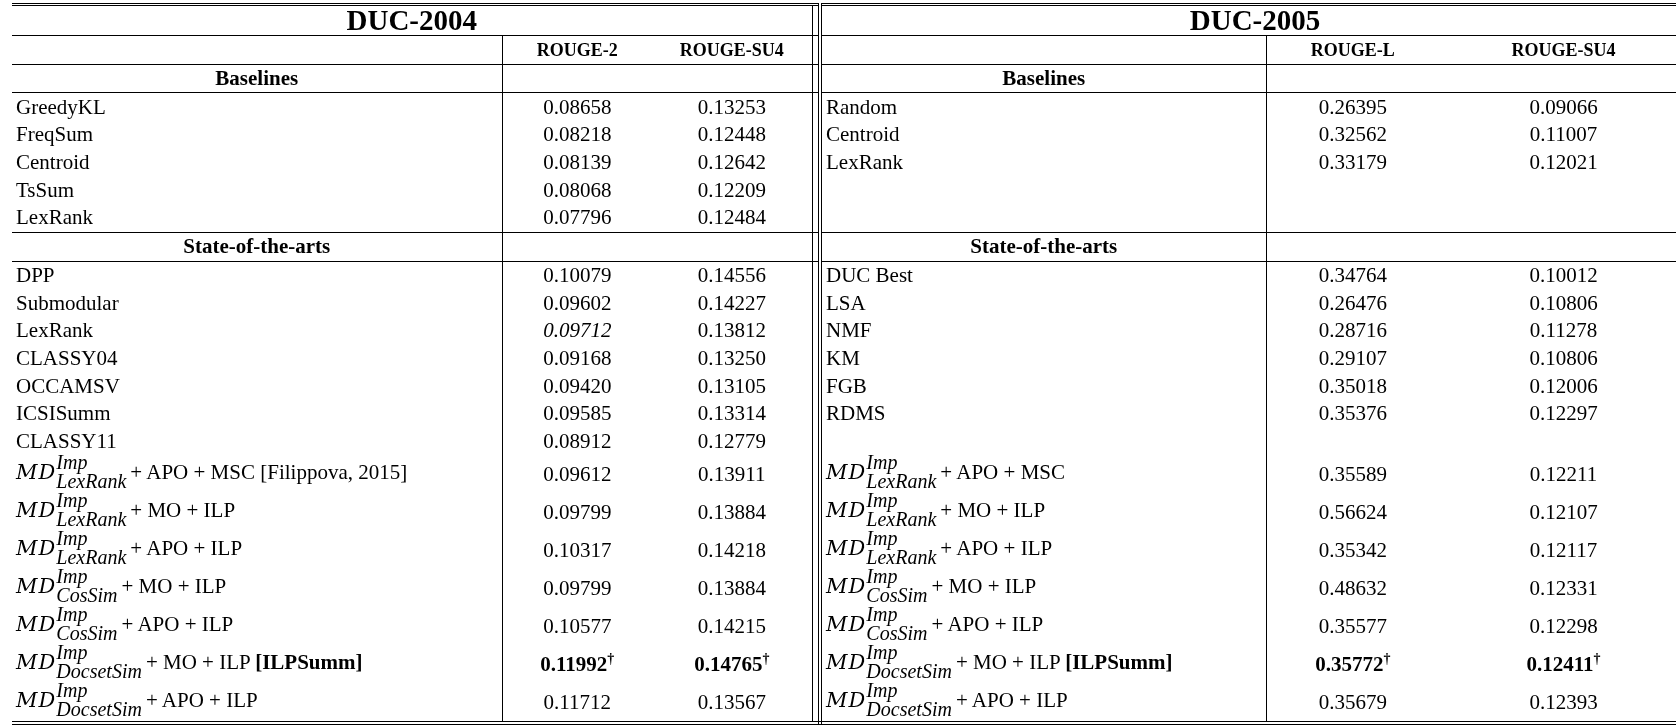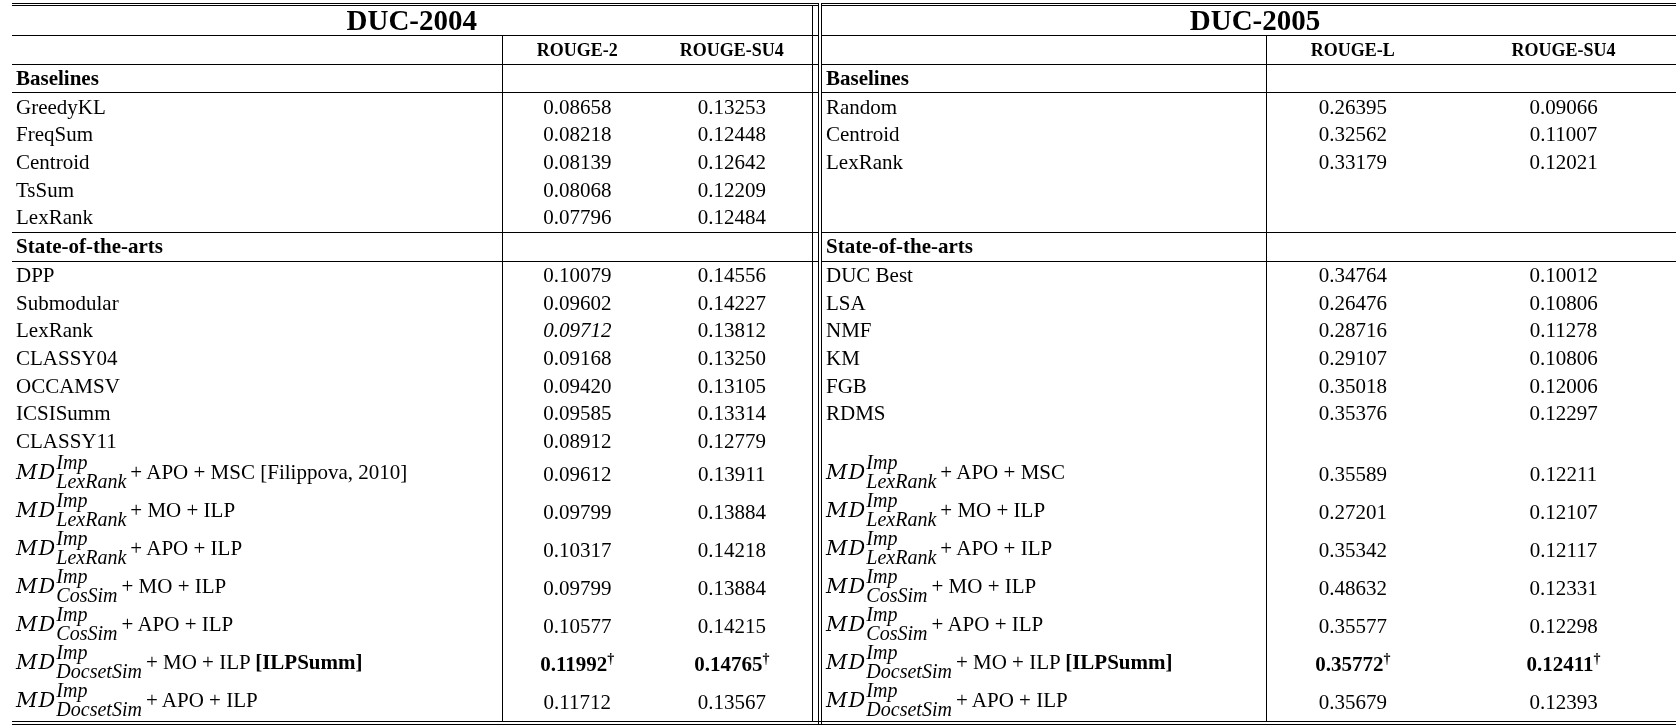--- a/index.html
+++ b/index.html
@@ -15,21 +15,21 @@
     font-size: 21px; line-height: 1;
   }
   table.t td { padding: 0 4px; white-space: nowrap; height: 27.7px; vertical-align: middle; }
   .hdr td { height: 33px; }
   .title { font-weight: bold; font-size: 29px; text-align: center; }
   .colhead td { height: 26px; }
   .colh { font-weight: bold; font-size: 18px; text-align: center; }
   .num { text-align: center; }
   .b { font-weight: bold; }
   .i { font-style: italic; }
-  .sec { font-weight: bold; }
+  .sec { font-weight: bold; text-align: center; }
   .sep-l { border-left: 1px solid #000; }
   .sep-r { border-right: 1px solid #000; }
   .dbl { border-right: 4px double #000; }
   .top { border-top: 1px solid #000; margin-top: 33px; }
   .topdbl { border-top: 3px double #000; }
   .bot { border-bottom: 1px solid #000; }
   .lastrow td { border-bottom: 4px double #000; }
   .math { font-family: "DejaVu Serif", serif; font-style: italic; font-size: 21px; }
   .md { font-style: italic; letter-spacing: 1px; }
   .supsub { display: inline-block; vertical-align: middle; font-size: 20px; font-style: italic; line-height: 0.95; margin-right: 4px; position: relative; top: -2px; }
@@ -185,35 +185,35 @@
         <tr>
           <td class="sep-r"><span>CLASSY11</span></td>
           <td class="num "><span>0.08912</span></td>
           <td class="num "><span>0.12779</span></td>
           <td class="dbl sep-l"></td>
           <td class="sep-r"><span></span></td>
           <td class="num "><span></span></td>
           <td class="num "><span></span></td>
         </tr>
         <tr>
-          <td class="sep-r"><span class="math md">MD</span><span class="supsub"><span>Imp</span><span>LexRank</span></span><span>+ APO + MSC [Filippova, 2010]</span></td>
+          <td class="sep-r"><span class="math md">MD</span><span class="supsub"><span>Imp</span><span>LexRank</span></span><span>+ APO + MSC [Filippova, 2015]</span></td>
           <td class="num "><span>0.09612</span></td>
           <td class="num "><span>0.13911</span></td>
           <td class="dbl sep-l"></td>
           <td class="sep-r"><span class="math md">MD</span><span class="supsub"><span>Imp</span><span>LexRank</span></span><span>+ APO + MSC</span></td>
           <td class="num "><span>0.35589</span></td>
           <td class="num "><span>0.12211</span></td>
         </tr>
         <tr>
           <td class="sep-r"><span class="math md">MD</span><span class="supsub"><span>Imp</span><span>LexRank</span></span><span>+ MO + ILP</span></td>
           <td class="num "><span>0.09799</span></td>
           <td class="num "><span>0.13884</span></td>
           <td class="dbl sep-l"></td>
           <td class="sep-r"><span class="math md">MD</span><span class="supsub"><span>Imp</span><span>LexRank</span></span><span>+ MO + ILP</span></td>
-          <td class="num "><span>0.27201</span></td>
+          <td class="num "><span>0.56624</span></td>
           <td class="num "><span>0.12107</span></td>
         </tr>
         <tr>
           <td class="sep-r"><span class="math md">MD</span><span class="supsub"><span>Imp</span><span>LexRank</span></span><span>+ APO + ILP</span></td>
           <td class="num "><span>0.10317</span></td>
           <td class="num "><span>0.14218</span></td>
           <td class="dbl sep-l"></td>
           <td class="sep-r"><span class="math md">MD</span><span class="supsub"><span>Imp</span><span>LexRank</span></span><span>+ APO + ILP</span></td>
           <td class="num "><span>0.35342</span></td>
           <td class="num "><span>0.12117</span></td>

